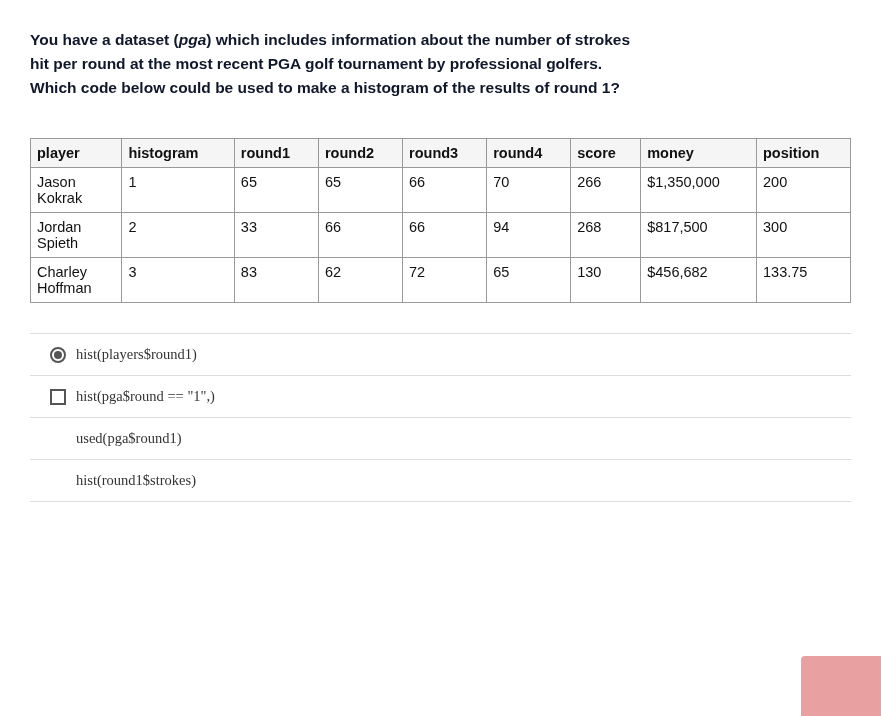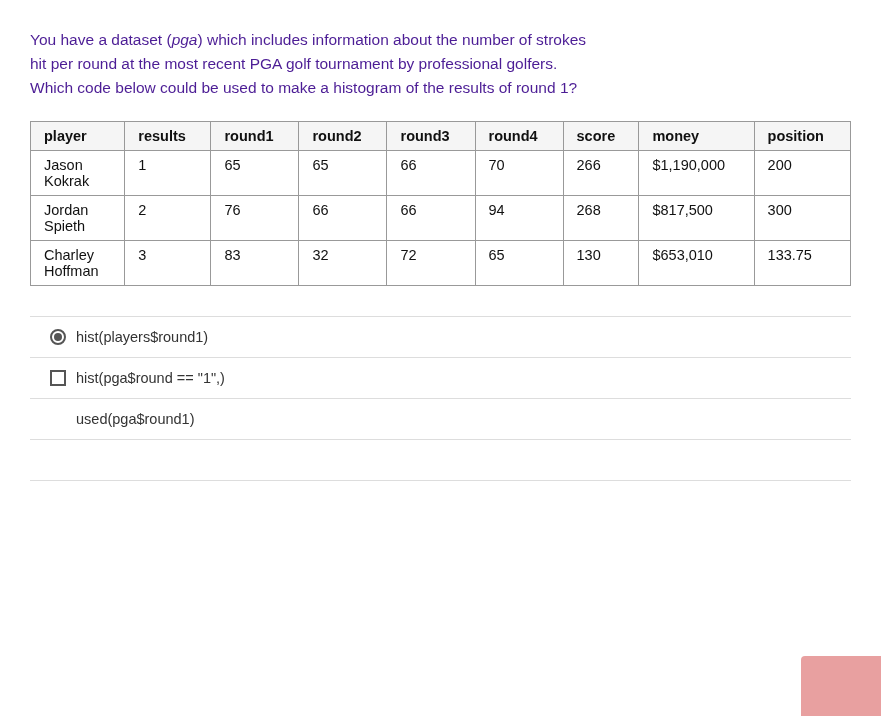--- a/index.html
+++ b/index.html
@@ -8,35 +8,36 @@
       font-family: Arial, sans-serif;
       font-size: 15px;
       color: #111;
       padding: 28px 30px;
       width: 881px;
       min-height: 716px;
     }
     .description {
       font-size: 15.5px;
       line-height: 1.55;
-      margin-bottom: 21px;
-      color: #4c1d95;
+      margin-bottom: 38px;
+      color: #0f172a;
+      font-weight: bold;
     }
     .description em {
       font-style: italic;
     }
     table {
       border-collapse: collapse;
       width: 100%;
       margin-bottom: 30px;
       font-size: 14.5px;
     }
     th, td {
       border: 1px solid #999;
-      padding: 6px 13px;
+      padding: 6px 6px;
       text-align: left;
       vertical-align: top;
     }
     th {
       background: #f5f5f5;
       font-weight: 600;
       white-space: nowrap;
     }
     td {
       white-space: nowrap;
@@ -79,21 +80,21 @@
     }
     .checkbox-square {
       width: 16px;
       height: 16px;
       border: 2px solid #555;
       display: inline-block;
       flex-shrink: 0;
       background: #fff;
     }
     .option-label {
-      font-family: Liberation Sans, sans-serif;
+      font-family: Liberation Serif, serif;
       font-size: 14.5px;
     }
     .pink-corner {
       position: fixed;
       bottom: 0;
       right: 0;
       width: 80px;
       height: 60px;
       background: #e8a0a0;
       border-radius: 4px 0 0 0;
@@ -105,78 +106,79 @@
 <p class="description">
   You have a dataset (<em>pga</em>) which includes information about the number of strokes<br>
   hit per round at the most recent PGA golf tournament by professional golfers.<br>
   Which code below could be used to make a histogram of the results of round 1?
 </p>
 
 <table>
   <thead>
     <tr id="table-header-row">
         <th>player</th>
-        <th>results</th>
+        <th>histogram</th>
         <th>round1</th>
         <th>round2</th>
         <th>round3</th>
         <th>round4</th>
         <th>score</th>
         <th>money</th>
         <th>position</th>
       </tr>
   </thead>
   <tbody id="table-body">
       <tr>
         <td>Jason<br>Kokrak</td>
         <td>1</td>
         <td>65</td>
         <td>65</td>
         <td>66</td>
         <td>70</td>
         <td>266</td>
-        <td>$1,190,000</td>
+        <td>$1,350,000</td>
         <td>200</td>
       </tr>
       <tr>
         <td>Jordan<br>Spieth</td>
         <td>2</td>
-        <td>76</td>
+        <td>33</td>
         <td>66</td>
         <td>66</td>
         <td>94</td>
         <td>268</td>
         <td>$817,500</td>
         <td>300</td>
       </tr>
       <tr>
         <td>Charley<br>Hoffman</td>
         <td>3</td>
         <td>83</td>
-        <td>32</td>
+        <td>62</td>
         <td>72</td>
         <td>65</td>
         <td>130</td>
-        <td>$653,010</td>
+        <td>$456,682</td>
         <td>133.75</td>
       </tr>
     </tbody>
 </table>
 
 <div class="options-section">
   <div class="option-item">
     <div class="radio-circle selected"></div>
     <span class="option-label">hist(players$round1)</span>
   </div>
   <div class="option-item">
     <div class="checkbox-square"></div>
     <span class="option-label">hist(pga$round == "1",)</span>
   </div>
   <div class="option-item">
     <div style="width:16px;height:16px;flex-shrink:0;"></div>
     <span class="option-label">used(pga$round1)</span>
   </div>
   <div class="option-item">
     <div style="width:16px;height:16px;flex-shrink:0;"></div>
+    <span class="option-label">hist(round1$strokes)</span>
   </div>
 </div>
 
 <div class="pink-corner"></div>
 
 </body></html>

